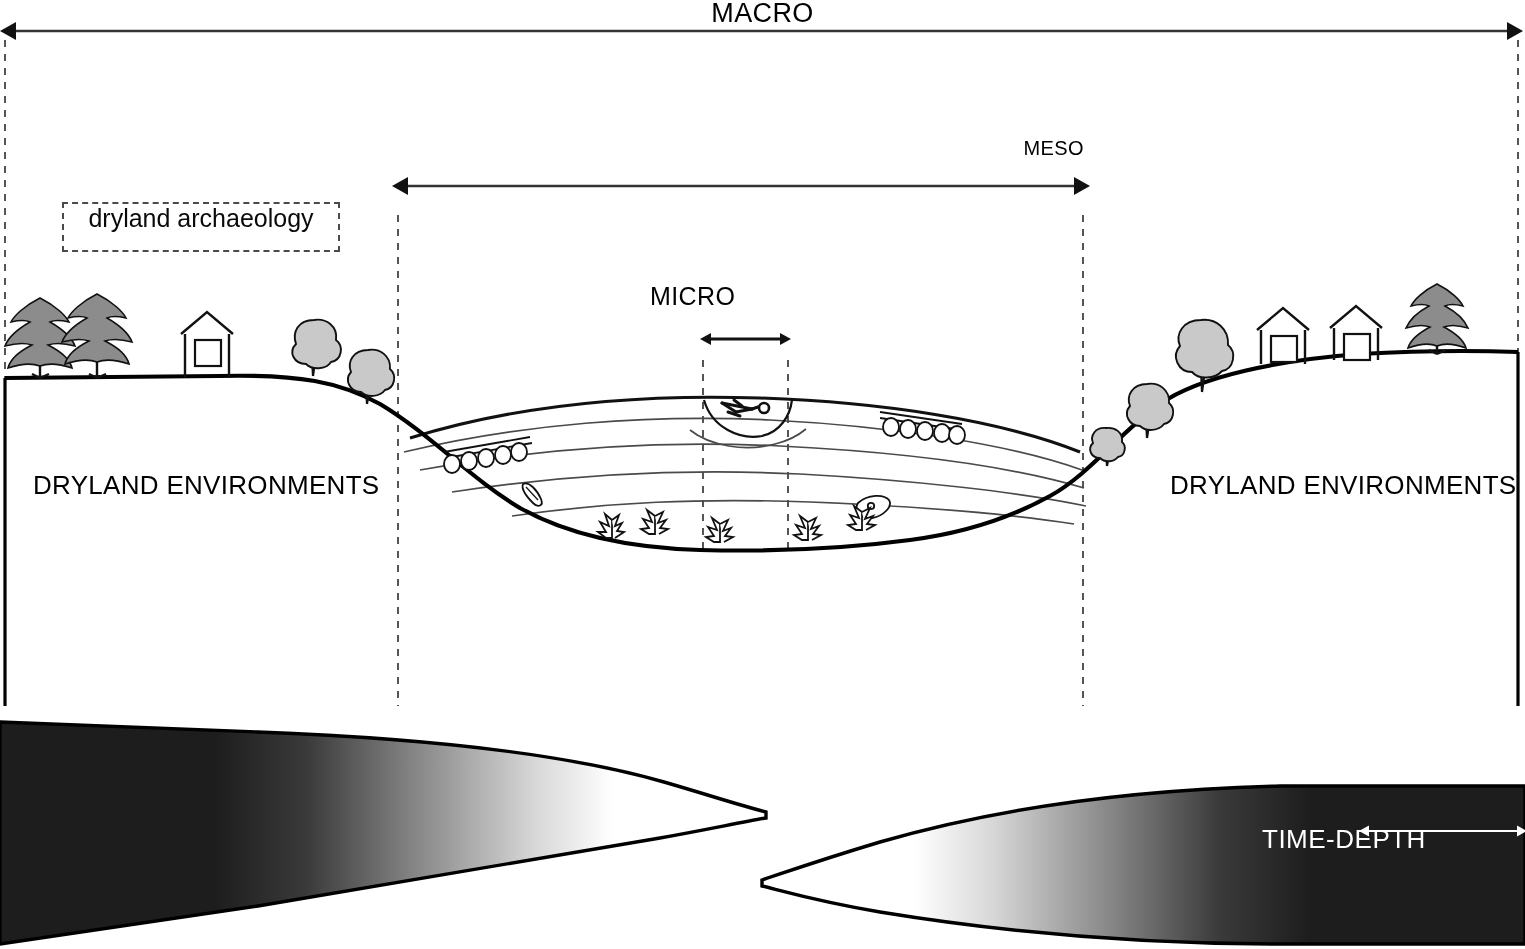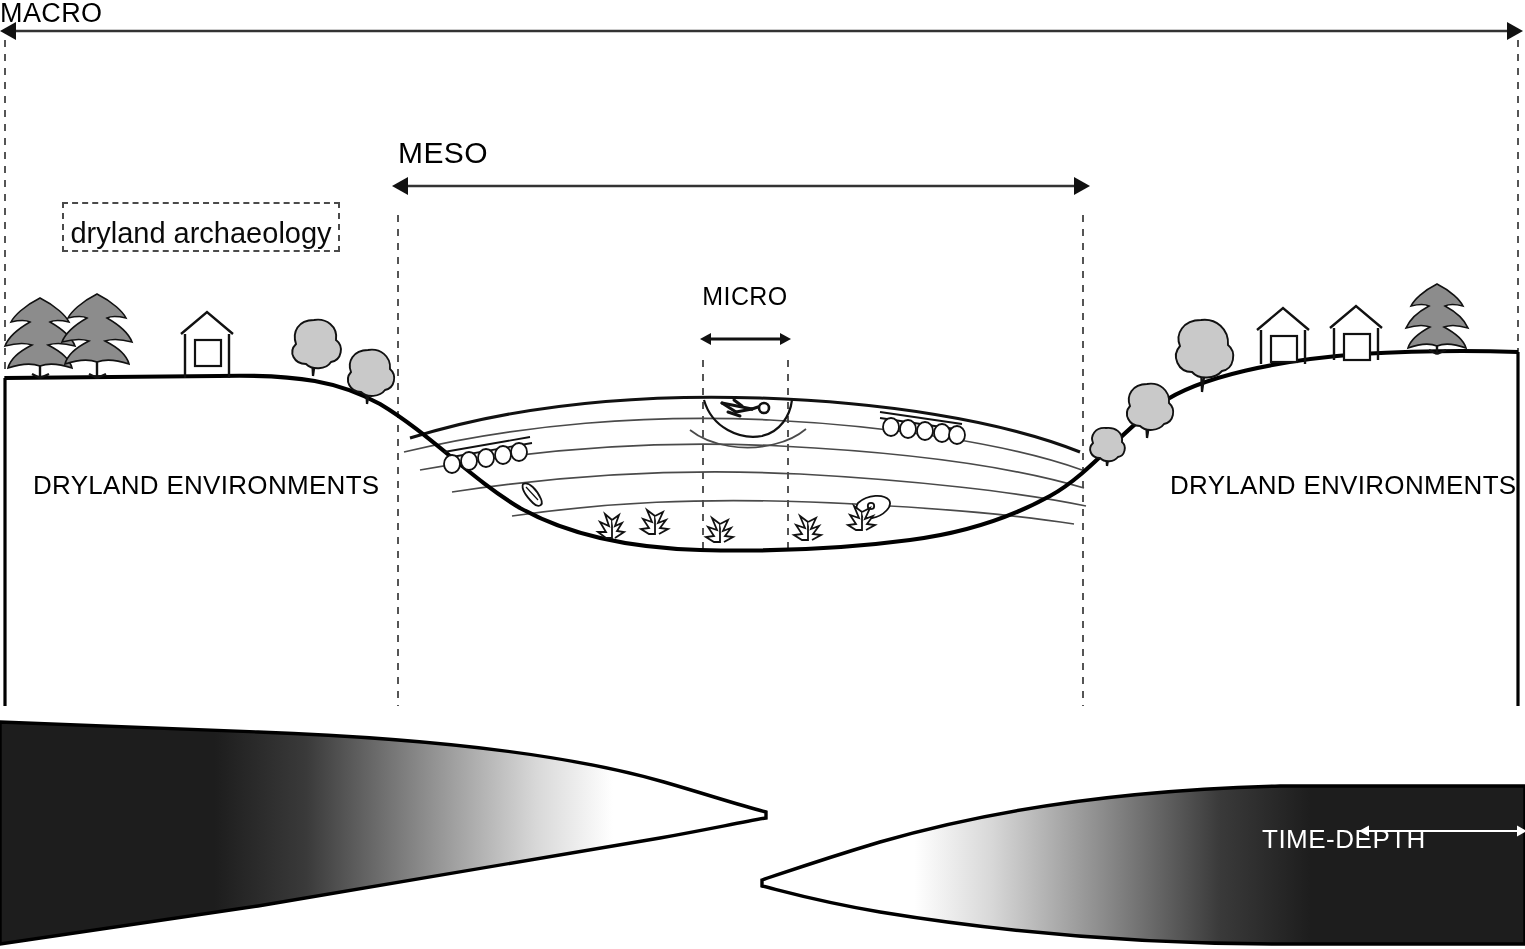--- a/index.html
+++ b/index.html
@@ -26,43 +26,43 @@
     width: 1525px;
     height: 949px;
   }
   .lbl {
     position: absolute;
     white-space: nowrap;
     line-height: 1;
   }
   .lbl-macro {
     left: 0; top: 0; width: 1525px;
+    text-align: center;
     font-size: 27px;
     letter-spacing: 0.4px;
   }
   .lbl-meso {
     left: 398px; top: 138px; width: 686px;
-    text-align: left;
-    font-size: 30px;
+    text-align: right;
+    font-size: 20px;
     letter-spacing: 0.4px;
   }
   .lbl-micro {
     left: 650px; top: 284px; width: 190px;
-    text-align: center;
     font-size: 25px;
     letter-spacing: 0.4px;
   }
   .boxlbl {
     position: absolute;
     border: 2px dashed #4a4a4a;
     box-sizing: border-box;
     display: flex;
-    align-items: flex-end;
+    align-items: flex-start;
     justify-content: center;
-    font-size: 29px;
+    font-size: 25px;
     color: #0a0a0a;
     background: transparent;
   }
   #box-dryland-arch { left: 62px; top: 202px; width: 278px; height: 50px; }
   #box-wetland-arch { left: 795px; top: 204px; width: 275px; height: 50px; }
 
   .envlbl {
     position: absolute;
     font-size: 26px;
     letter-spacing: 0.3px;

